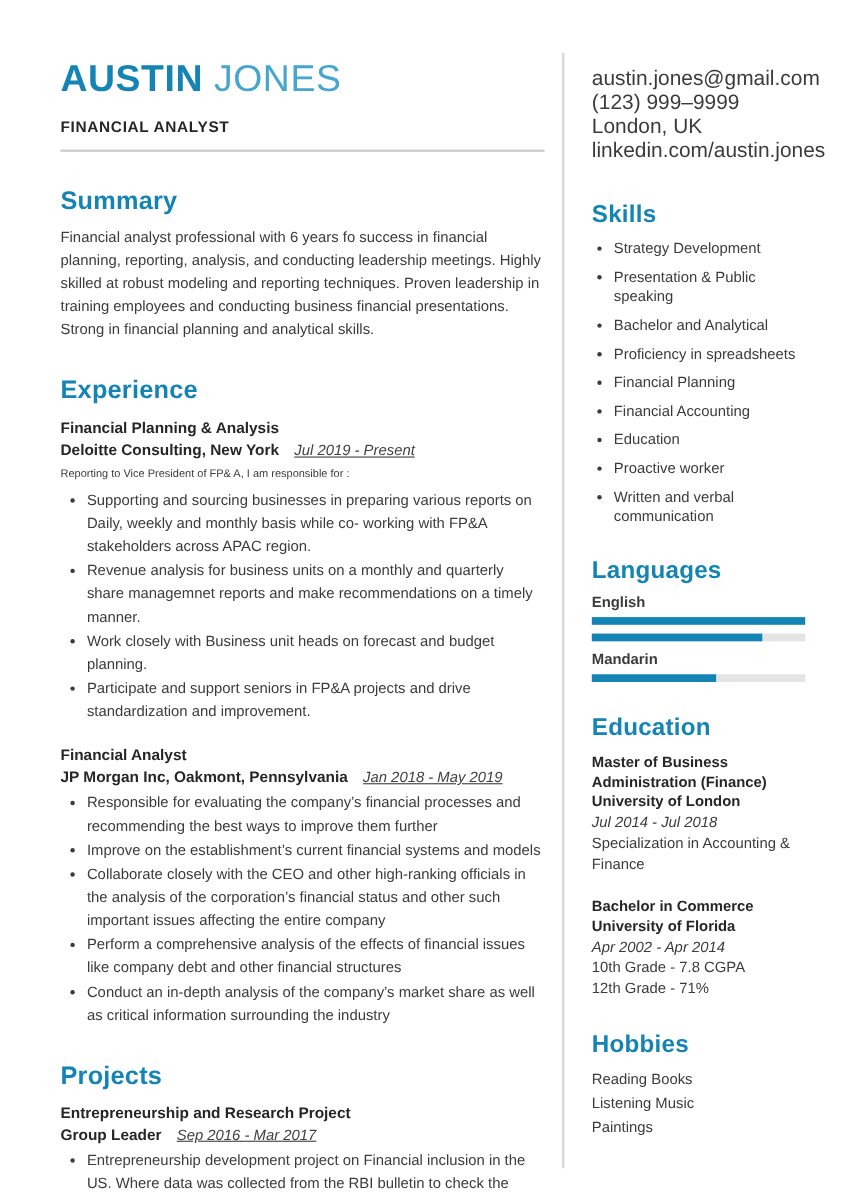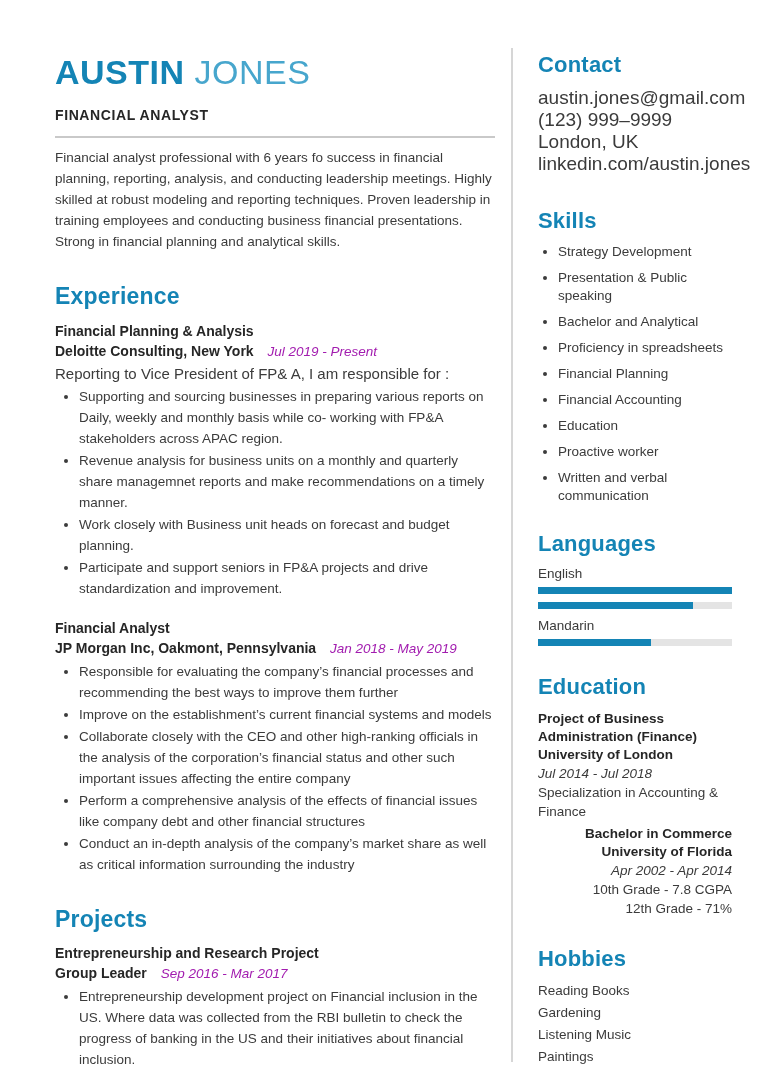--- a/index.html
+++ b/index.html
@@ -31,22 +31,22 @@
     color: #1484b5; font-size: 23px; font-weight: 700; letter-spacing: 0.2px;
   }
   .main-col h2.sec { margin-top: 31px; }
   .summary p { margin-top: 9px; font-size: 13.5px; line-height: 21px; }
 
   .job { margin-top: 11px; }
   .job + .job { margin-top: 19px; }
   .role { font-size: 14px; font-weight: 700; color: #262626; line-height: 20px; }
   .company-line { font-size: 14px; line-height: 20px; }
   .company { font-weight: 700; color: #262626; }
-  .dates { font-style: italic; font-weight: 400; color: #a21caf; font-size: 13.5px; margin-left: 10px; }
-  .intro { font-size: 15px; line-height: 21px; margin-top: 1px; }
+  .dates { font-style: italic; font-weight: 400; color: #404040; font-size: 13.5px; margin-left: 10px; text-decoration: underline; }
+  .intro { font-size: 10px; line-height: 21px; margin-top: 1px; }
   ul.bullets { margin-top: 2px; padding-left: 24px; list-style: disc; }
   ul.bullets li { font-size: 13.5px; line-height: 21px; margin-bottom: 1px; }
 
   .projects .job { margin-top: 10px; }
 
   
   .divider-v {
     position: absolute; left: 511px; top: 48px; width: 2px; height: 1014px;
     background: #d6d6d6;
   }
@@ -58,28 +58,28 @@
   }
   .sidebar h2.sec { font-size: 22px; }
   .contact-item { font-size: 19px; line-height: 22px; color: #3b3b3b; }
   .contact .contact-item:first-of-type { margin-top: 9px; }
 
   .skills h2.sec { margin-top: 33px; }
   ul.skill-list { margin-top: 9px; padding-left: 20px; list-style: disc; }
   ul.skill-list li { font-size: 13.5px; line-height: 18px; margin-bottom: 8px; }
 
   .languages h2.sec { margin-top: 26px; }
-  .lang { margin-top: 8px; }
+  .lang { margin-top: 8px; font-weight: bold; }
   .lang-name { font-size: 13.5px; line-height: 18px; margin-bottom: 4px; }
   .bar { width: 100%; height: 7px; background: #e4e4e4; }
   .bar .fill { height: 100%; background: #1484b5; }
 
   .education h2.sec { margin-top: 28px; }
   .edu { margin-top: 10px; }
-  .edu + .edu { margin-top: 4px; text-align: right; }
+  .edu + .edu { margin-top: 20px; }
   .edu-degree, .edu-school { font-size: 13.5px; font-weight: 700; color: #262626; line-height: 18px; }
   .edu-dates { font-size: 13.5px; font-style: italic; line-height: 19px; }
   .edu-note { font-size: 13.5px; line-height: 19px; }
 
   .hobbies h2.sec { margin-top: 28px; }
   .hobby-item { font-size: 13.5px; line-height: 22px; }
   .hobbies .hobby-item:first-of-type { margin-top: 8px; }
 </style>
 </head>
 <body>
@@ -89,20 +89,21 @@
   <div class="main-col">
 
     <div class="name">
       <span class="fn">AUSTIN</span>
       <span class="ln">JONES</span>
     </div>
     <div class="job-title">FINANCIAL ANALYST</div>
     <hr class="header-rule">
 
     <section class="summary">
+      <h2 class="sec">Summary</h2>
       <p>Financial analyst professional with 6 years fo success in financial planning, reporting, analysis, and conducting leadership meetings. Highly skilled at robust modeling and reporting techniques. Proven leadership in training employees and conducting business financial presentations. Strong in financial planning and analytical skills.</p>
     </section>
 
     <section class="experience">
       <h2 class="sec">Experience</h2>
 
       <article class="job">
         <div class="role">Financial Planning &amp; Analysis</div>
         <div class="company-line">
           <span class="company">Deloitte Consulting, New York</span>
@@ -147,21 +148,20 @@
         </ul>
       </article>
     </section>
   </div>
 
   <div class="divider-v"></div>
 
   <aside class="sidebar">
 
     <section class="contact">
-      <h2 class="sec">Contact</h2>
       <div class="contact-item">austin.jones@gmail.com</div>
       <div class="contact-item">(123) 999–9999</div>
       <div class="contact-item">London, UK</div>
       <div class="contact-item">linkedin.com/austin.jones</div>
     </section>
 
     <section class="skills">
       <h2 class="sec">Skills</h2>
       <ul class="skill-list">
         <li>Strategy Development</li>
@@ -193,35 +193,34 @@
         <div class="lang-name">Mandarin</div>
         <div class="bar">
           <div class="fill" style="width: 58%;"></div>
         </div>
       </div>
     </section>
 
     <section class="education">
       <h2 class="sec">Education</h2>
       <div class="edu">
-        <div class="edu-degree">Project of Business Administration (Finance)</div>
+        <div class="edu-degree">Master of Business Administration (Finance)</div>
         <div class="edu-school">University of London</div>
         <div class="edu-dates">Jul 2014 - Jul 2018</div>
         <div class="edu-note">Specialization in Accounting &amp; Finance</div>
       </div>
       <div class="edu">
         <div class="edu-degree">Bachelor in Commerce</div>
         <div class="edu-school">University of Florida</div>
         <div class="edu-dates">Apr 2002 - Apr 2014</div>
         <div class="edu-note">10th Grade - 7.8 CGPA</div>
         <div class="edu-note">12th Grade - 71%</div>
       </div>
     </section>
 
     <section class="hobbies">
       <h2 class="sec">Hobbies</h2>
       <div class="hobby-item">Reading Books</div>
-      <div class="hobby-item">Gardening</div>
       <div class="hobby-item">Listening Music</div>
       <div class="hobby-item">Paintings</div>
     </section>
   </aside>
 </div>
 
 </body></html>

